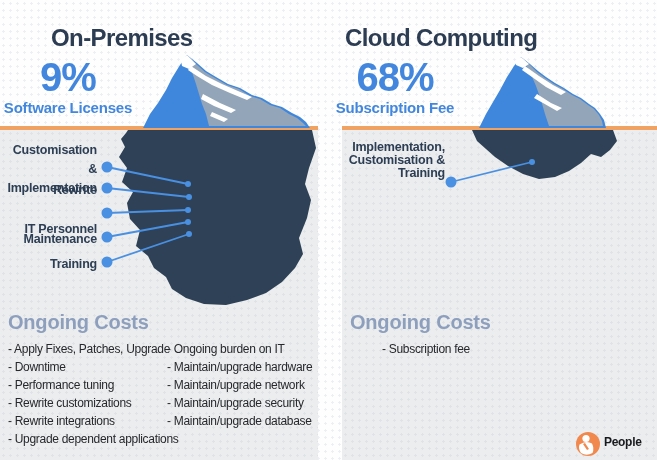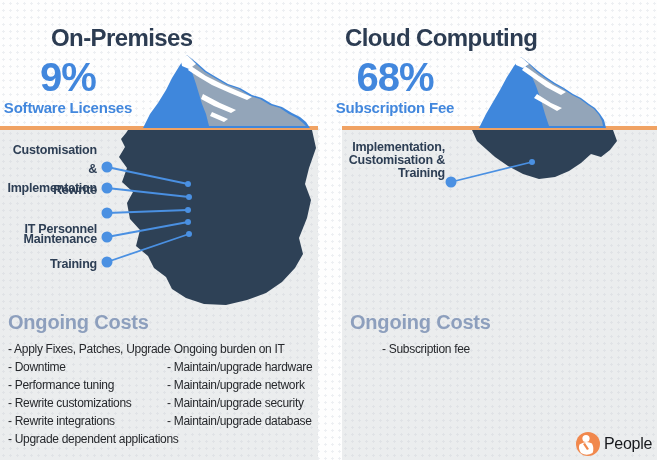--- a/index.html
+++ b/index.html
@@ -35,21 +35,21 @@
   .lbl-l5{left:2px;width:95px;top:255px;}
   .lbl-r1{left:333px;width:112px;top:141px;line-height:13px;}
   .ongoing{position:absolute;top:311px;font-size:20px;font-weight:800;color:#8d9fbd;letter-spacing:-0.2px;}
   .ongoing.l{left:8px;}
   .ongoing.r{left:350px;}
   .costs{position:absolute;top:340px;font-size:12px;color:#26282c;letter-spacing:-0.3px;}
   .costs .item{line-height:18px;white-space:nowrap;}
   .costs.c1{left:8px;}
   .costs.c2{left:167px;}
   .costs.r1{left:350px;margin-left:32px;}
-  .logo-text{position:absolute;left:604px;top:435px;font-size:16px;font-weight:400;color:#17191d;letter-spacing:-0.3px;text-align:right;}
+  .logo-text{position:absolute;left:604px;top:435px;font-size:12px;font-weight:700;color:#17191d;letter-spacing:-0.3px;text-align:right;}
 </style>
 </head>
 <body>
 
 <div class="canvas">
 
   <div class="panel-gray left"></div>
   <div class="panel-gray right"></div>
   <div class="waterline left"></div>
   <div class="waterline right"></div>

